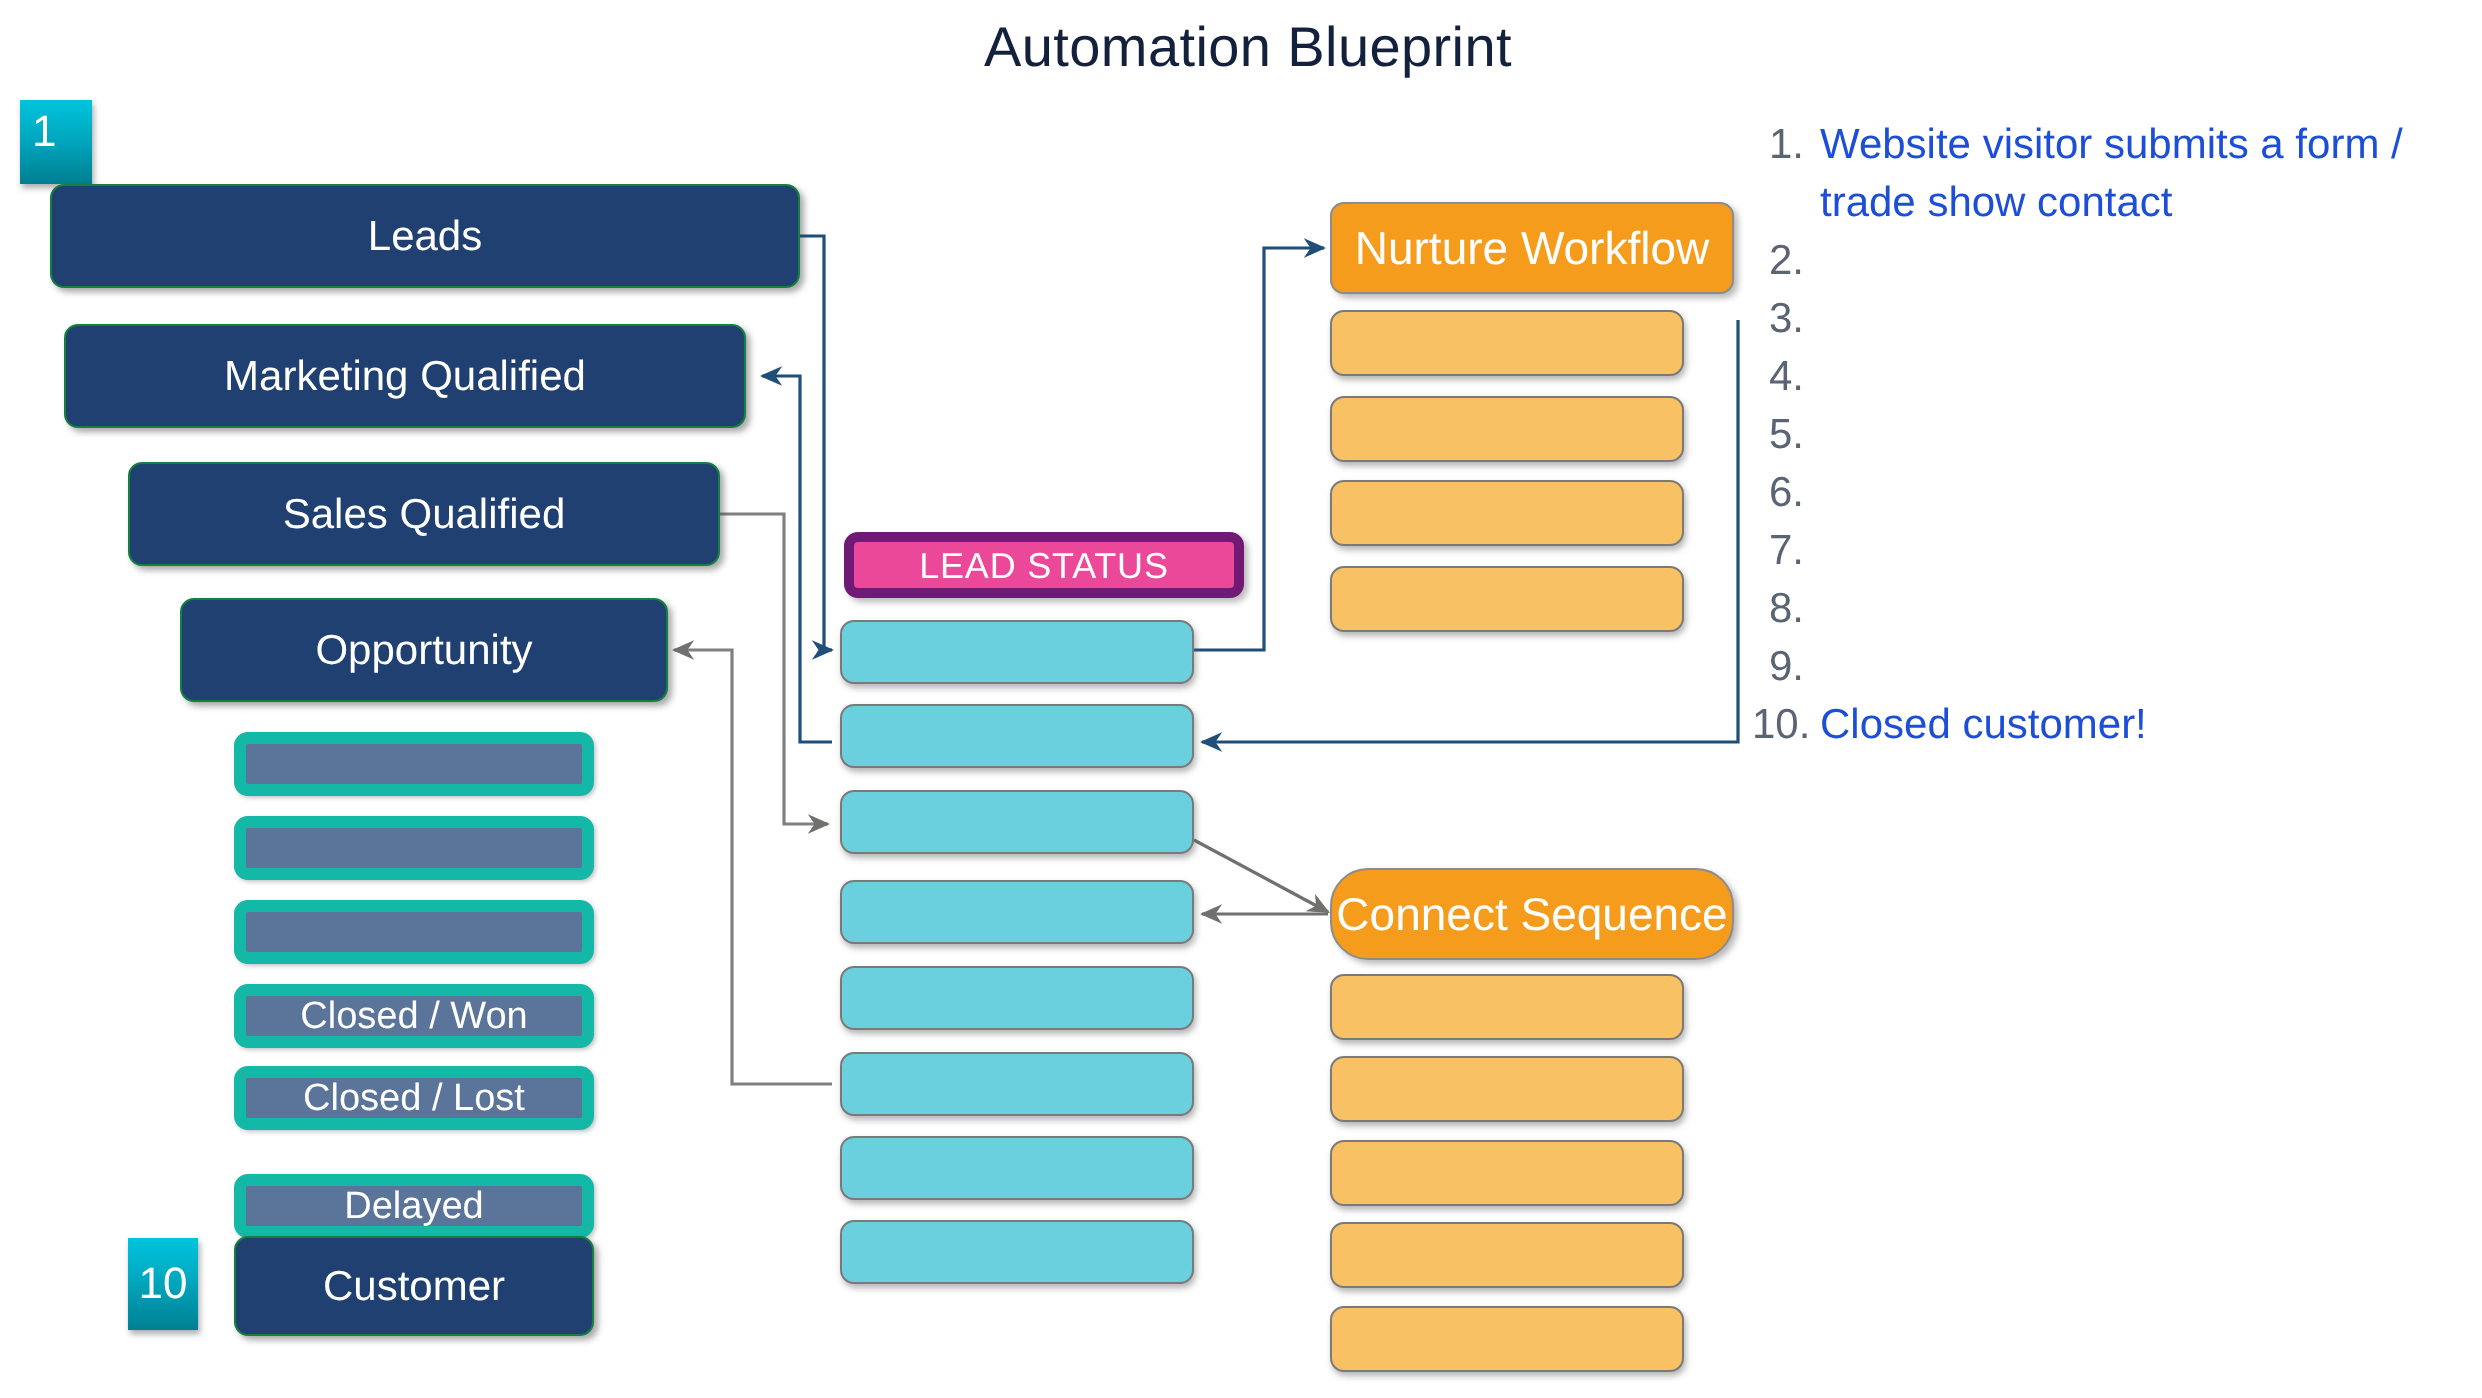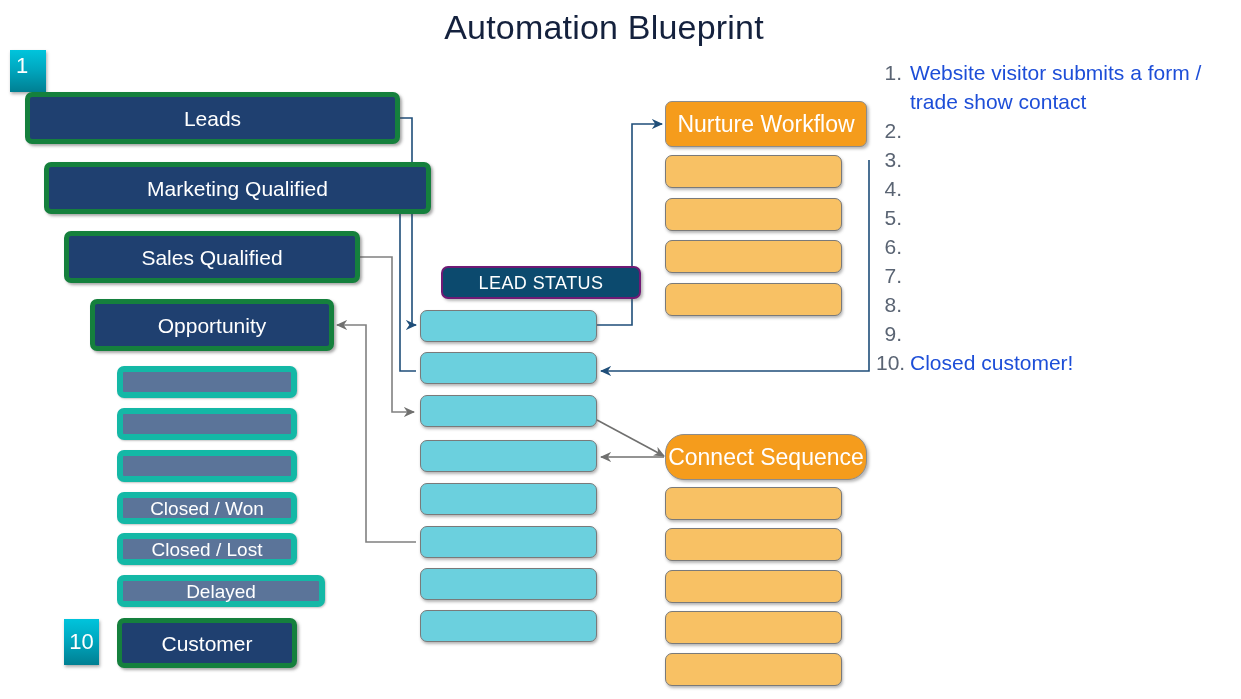--- a/index.html
+++ b/index.html
@@ -20,25 +20,25 @@
     position: absolute;
     left: 0; top: 0;
     width: 1241px;
     height: 699px;
     background: #ffffff;
   }
 
   
   .slide-title {
     position: absolute;
-    left: 284px;
+    left: 304px;
     top: 8px;
     width: 640px;
     text-align: center;
-    font-size: 34px;
+    font-size: 28px;
     font-weight: 400;
     letter-spacing: 0.2px;
     color: #14213d;
     line-height: 1.15;
     white-space: nowrap;
   }
 
   
   .node {
     position: absolute;
@@ -50,39 +50,38 @@
     color: #ffffff;
     font-size: 21px;
     font-weight: 400;
     line-height: 1;
     white-space: nowrap;
   }
 
   
   .stage {
     background: #1F4070;
-    border: 5px solid #15803d;
+    border: 1px solid #15803d;
     box-shadow: 2px 2px 3px rgba(60,60,60,0.45);
   }
   
   .substage {
     background: #5B7499;
     border: 6px solid #14b8a6;
     font-size: 19px;
     box-shadow: 1px 1px 2px rgba(90,90,90,0.35);
   }
 
   
   .status-header {
-    background: #0c4a6e;
-    border: 2px solid #701a75;
+    background: #ec4899;
+    border: 5px solid #701a75;
     font-size: 18px;
     letter-spacing: 0.4px;
     box-shadow: 2px 2px 3px rgba(80,80,80,0.4);
-    margin-left: 19px;
   }
   .status-row {
     background: #6BD0DE;
     border: 1px solid #7a7a7a;
     box-shadow: 1px 2px 3px rgba(90,90,90,0.45);
   }
 
   
   .wf-header {
     background: #F59C1C;
@@ -186,37 +185,37 @@
 
     <path d="M 416 542 L 366 542 L 366 325 L 337 325" fill="none" stroke="#808080" stroke-width="1.6" marker-end="url(#arrGrey)"></path>
   </svg>
 
   <div class="step-badge b1" style="left:10px; top:50px; width:36px; height:42px;">1</div>
 
   <div class="step-badge" style="left:64px; top:619px; width:35px; height:46px;">10</div>
 
   <div class="node stage" style="left:25px; top:92px; width:375px; height:52px;">Leads</div>
 
-  <div class="node stage" style="left:44px; top:162px; width:387px; height:52px;">Marketing Qualified</div>
+  <div class="node stage" style="left:32px; top:162px; width:341px; height:52px;">Marketing Qualified</div>
 
   <div class="node stage" style="left:90px; top:299px; width:244px; height:52px;">Opportunity</div>
 
   <div class="node stage" style="left:64px; top:231px; width:296px; height:52px;">Sales Qualified</div>
 
   <div class="node substage" style="left:117px; top:366px; width:180px; height:32px;"></div>
 
   <div class="node substage" style="left:117px; top:408px; width:180px; height:32px;"></div>
 
   <div class="node substage" style="left:117px; top:450px; width:180px; height:32px;"></div>
 
   <div class="node substage" style="left:117px; top:492px; width:180px; height:32px;">Closed / Won</div>
 
   <div class="node substage" style="left:117px; top:533px; width:180px; height:32px;">Closed / Lost</div>
 
-  <div class="node substage" style="left:117px; top:575px; width:208px; height:32px;">Delayed</div>
+  <div class="node substage" style="left:117px; top:587px; width:180px; height:32px;">Delayed</div>
 
   <div class="node stage" style="left:117px; top:618px; width:180px; height:50px; font-size:21px;">Customer</div>
 
   <div class="node status-header" style="left:422px; top:266px; width:200px; height:33px;">LEAD STATUS</div>
 
   <div class="node status-row" style="left:420px; top:310px; width:177px; height:32px;"></div>
   <div class="node status-row" style="left:420px; top:352px; width:177px; height:32px;"></div>
   <div class="node status-row" style="left:420px; top:395px; width:177px; height:32px;"></div>
   <div class="node status-row" style="left:420px; top:440px; width:177px; height:32px;"></div>
   <div class="node status-row" style="left:420px; top:483px; width:177px; height:32px;"></div>

